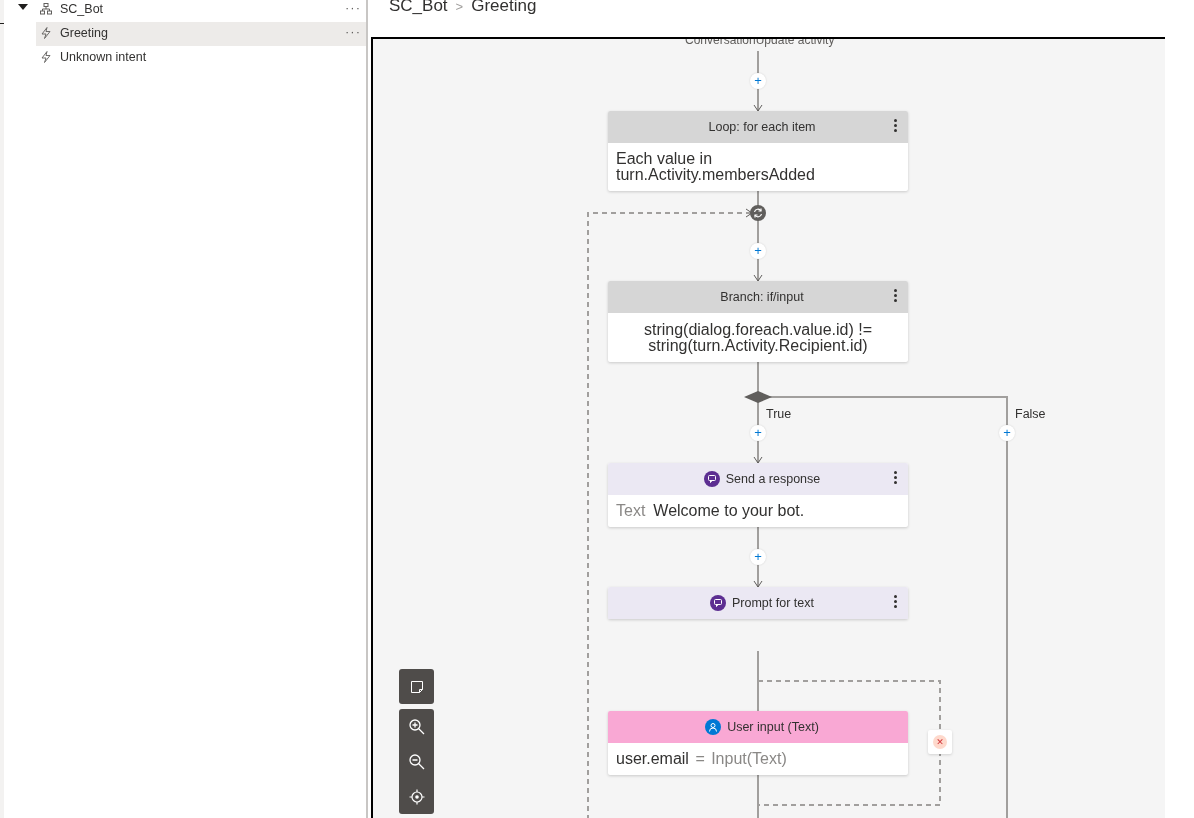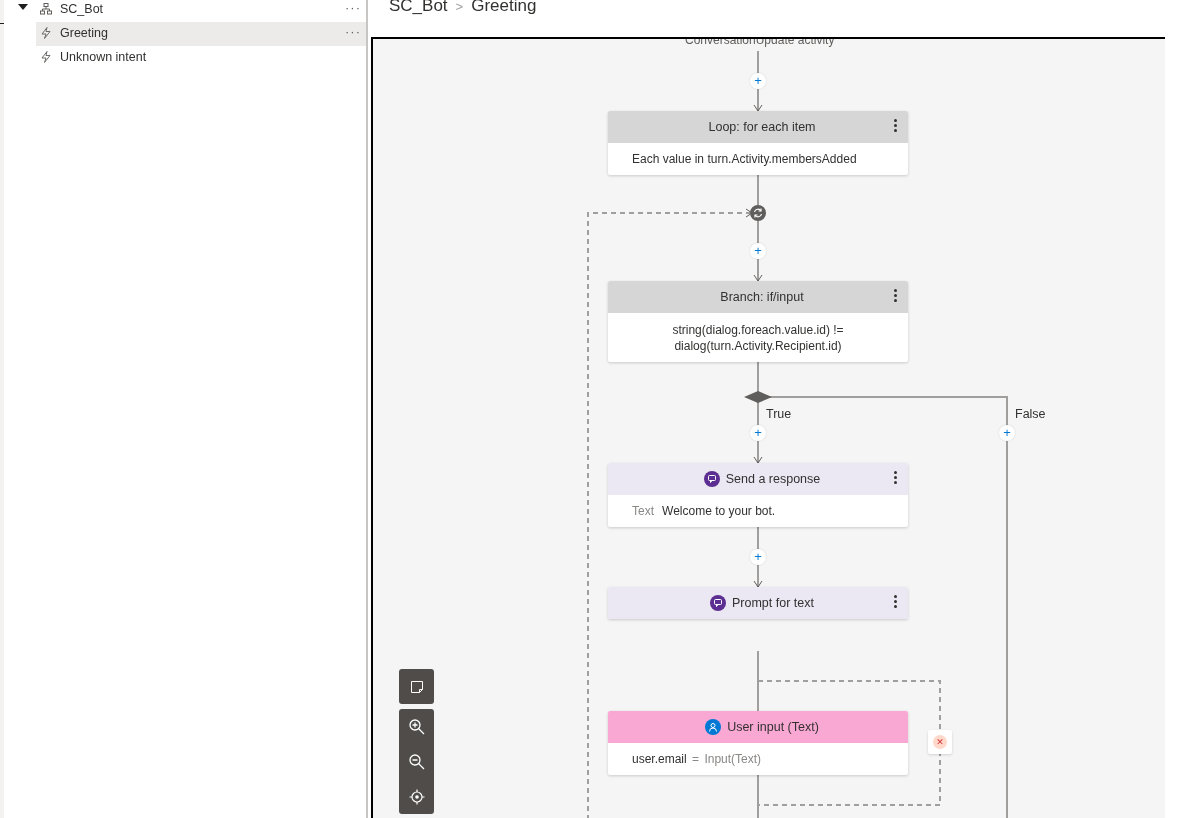--- a/index.html
+++ b/index.html
@@ -31,21 +31,21 @@
     border-left: 2px solid #000; border-top: 2px solid #000; overflow: hidden; }
   .canvas svg.lines { position: absolute; left: 0; top: 0; }
 
   .trigger-text { position: absolute; left: 312px; top: -6px; font-size: 12px; color: #605e5c; }
 
   .node { position: absolute; width: 300px; background: #fff; box-shadow: 0 1px 3px rgba(0,0,0,0.18); border-radius: 2px; }
   .node-head { height: 32px; display: flex; align-items: center; padding-left: 8px; font-size: 12.5px; color: #323130; position: relative; border-radius: 2px 2px 0 0; justify-content: center; }
   .node-head.gray { background: #d6d6d6; }
   .node-head.purple { background: #ebe8f3; }
   .node-head.blue { background: #f9a8d4; }
-  .node-body { padding: 8px 24px; font-size: 12px; color: #323130; line-height: 16px; }
+  .node-body { padding: 8px 8px; font-size: 16px; color: #323130; line-height: 16px; }
   .kebab { position: absolute; right: 10px; top: 8px; width: 4px; display: flex; flex-direction: column; gap: 2px; cursor: pointer; }
   .kebab i { display: block; width: 3px; height: 3px; background: #323130; border-radius: 50%; }
   .badge { width: 16px; height: 16px; border-radius: 50%; display: inline-flex; align-items: center; justify-content: center; margin-right: 6px; }
   .badge.purple { background: #5c2e91; }
   .badge.blue { background: #0078d4; }
   .muted { color: #8a8886; margin-right: 8px; }
 
   .add-btn { position: absolute; width: 16px; height: 16px; border-radius: 50%; background: #fff; box-shadow: 0 0 2px rgba(0,0,0,0.15);
     color: #0078d4; font-size: 13px; line-height: 15px; text-align: center; cursor: pointer; }
   .loop-icon { position: absolute; width: 16px; height: 16px; border-radius: 50%; background: #605e5c; }
@@ -173,21 +173,21 @@
       <div class="node-head gray">
         <span>Branch: if/input</span>
         <div class="kebab">
             <i></i>
             <i></i>
             <i></i>
           </div>
       </div>
       <div class="node-body" style="padding-top:9px; padding-bottom:8px;text-align:center;">
         <div>string(dialog.foreach.value.id) !=</div>
-        <div>dialog(turn.Activity.Recipient.id)</div>
+        <div>string(turn.Activity.Recipient.id)</div>
       </div>
     </div>
 
     <div class="branch-label" style="left:393px; top:368px;">True</div>
     <div class="branch-label" style="left:642px; top:368px;">False</div>
 
     <div class="node" style="left:235px; top:424px;">
       <div class="node-head purple">
         <span class="badge purple">
           <svg width="10" height="10" viewBox="0 0 10 10">

